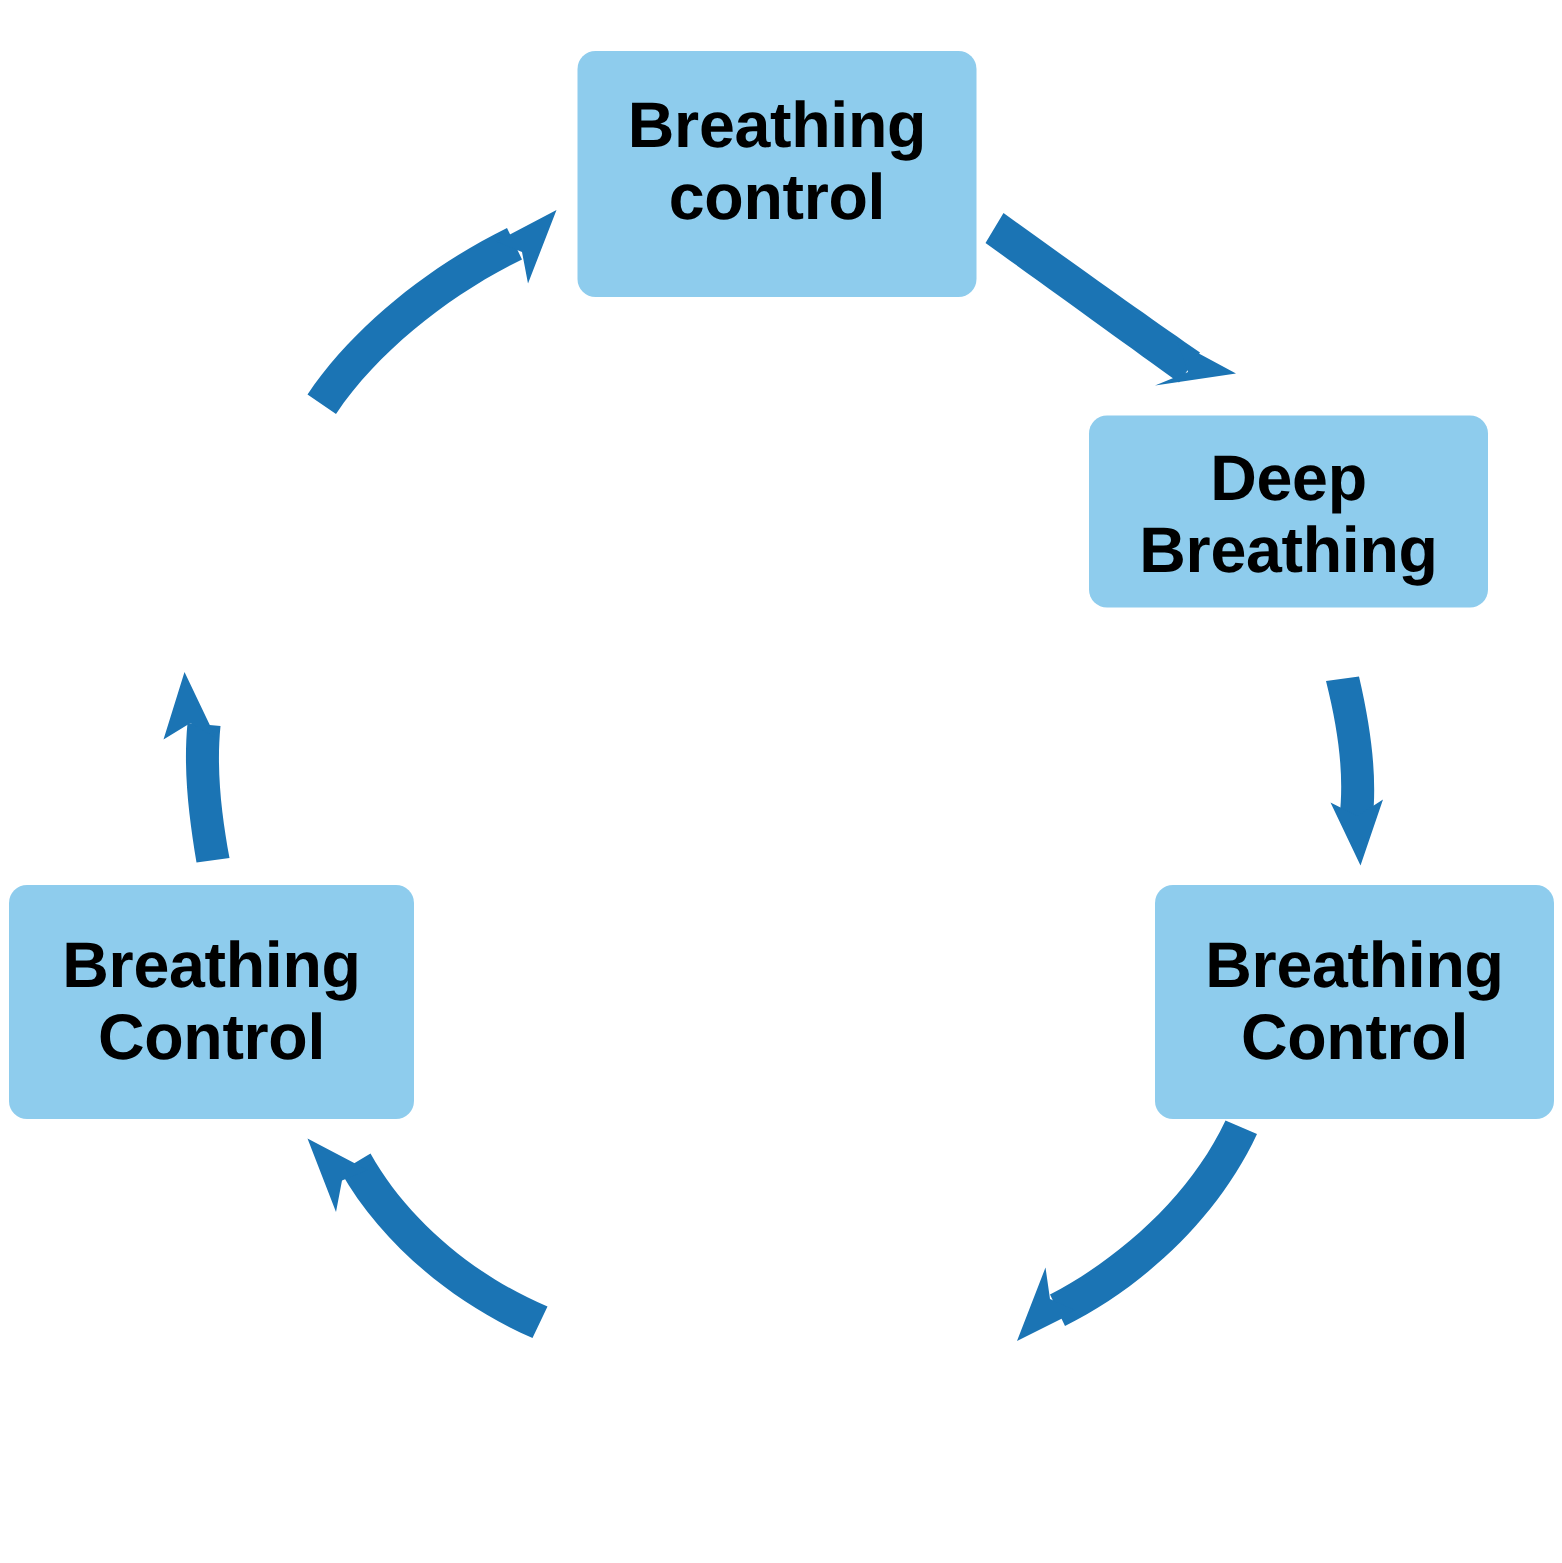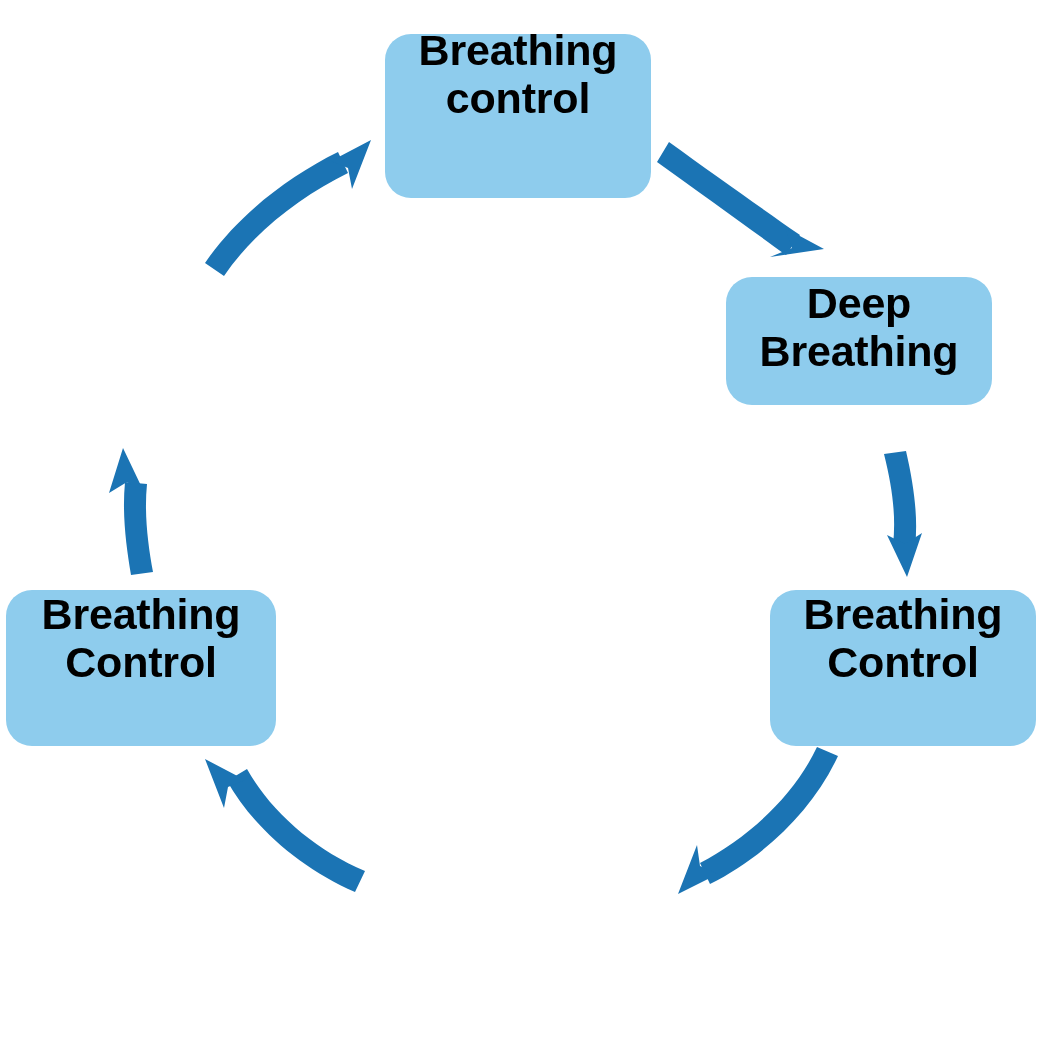--- a/index.html
+++ b/index.html
@@ -23,22 +23,23 @@
     position: absolute;
     left: 0;
     top: 0;
     width: 1041px;
     height: 1042px;
   }
   .node-box {
     position: absolute;
     box-sizing: border-box;
     background: #8ecced;
-    border-radius: 26px;
+    border-radius: 12px;
     display: flex;
+    align-items: center;
     justify-content: center;
     text-align: center;
   }
   .node-label {
     font-family: "Liberation Sans", sans-serif;
     font-weight: bold;
     font-size: 43px;
     line-height: 1.12;
     color: #000000;
     letter-spacing: -0.2px;

